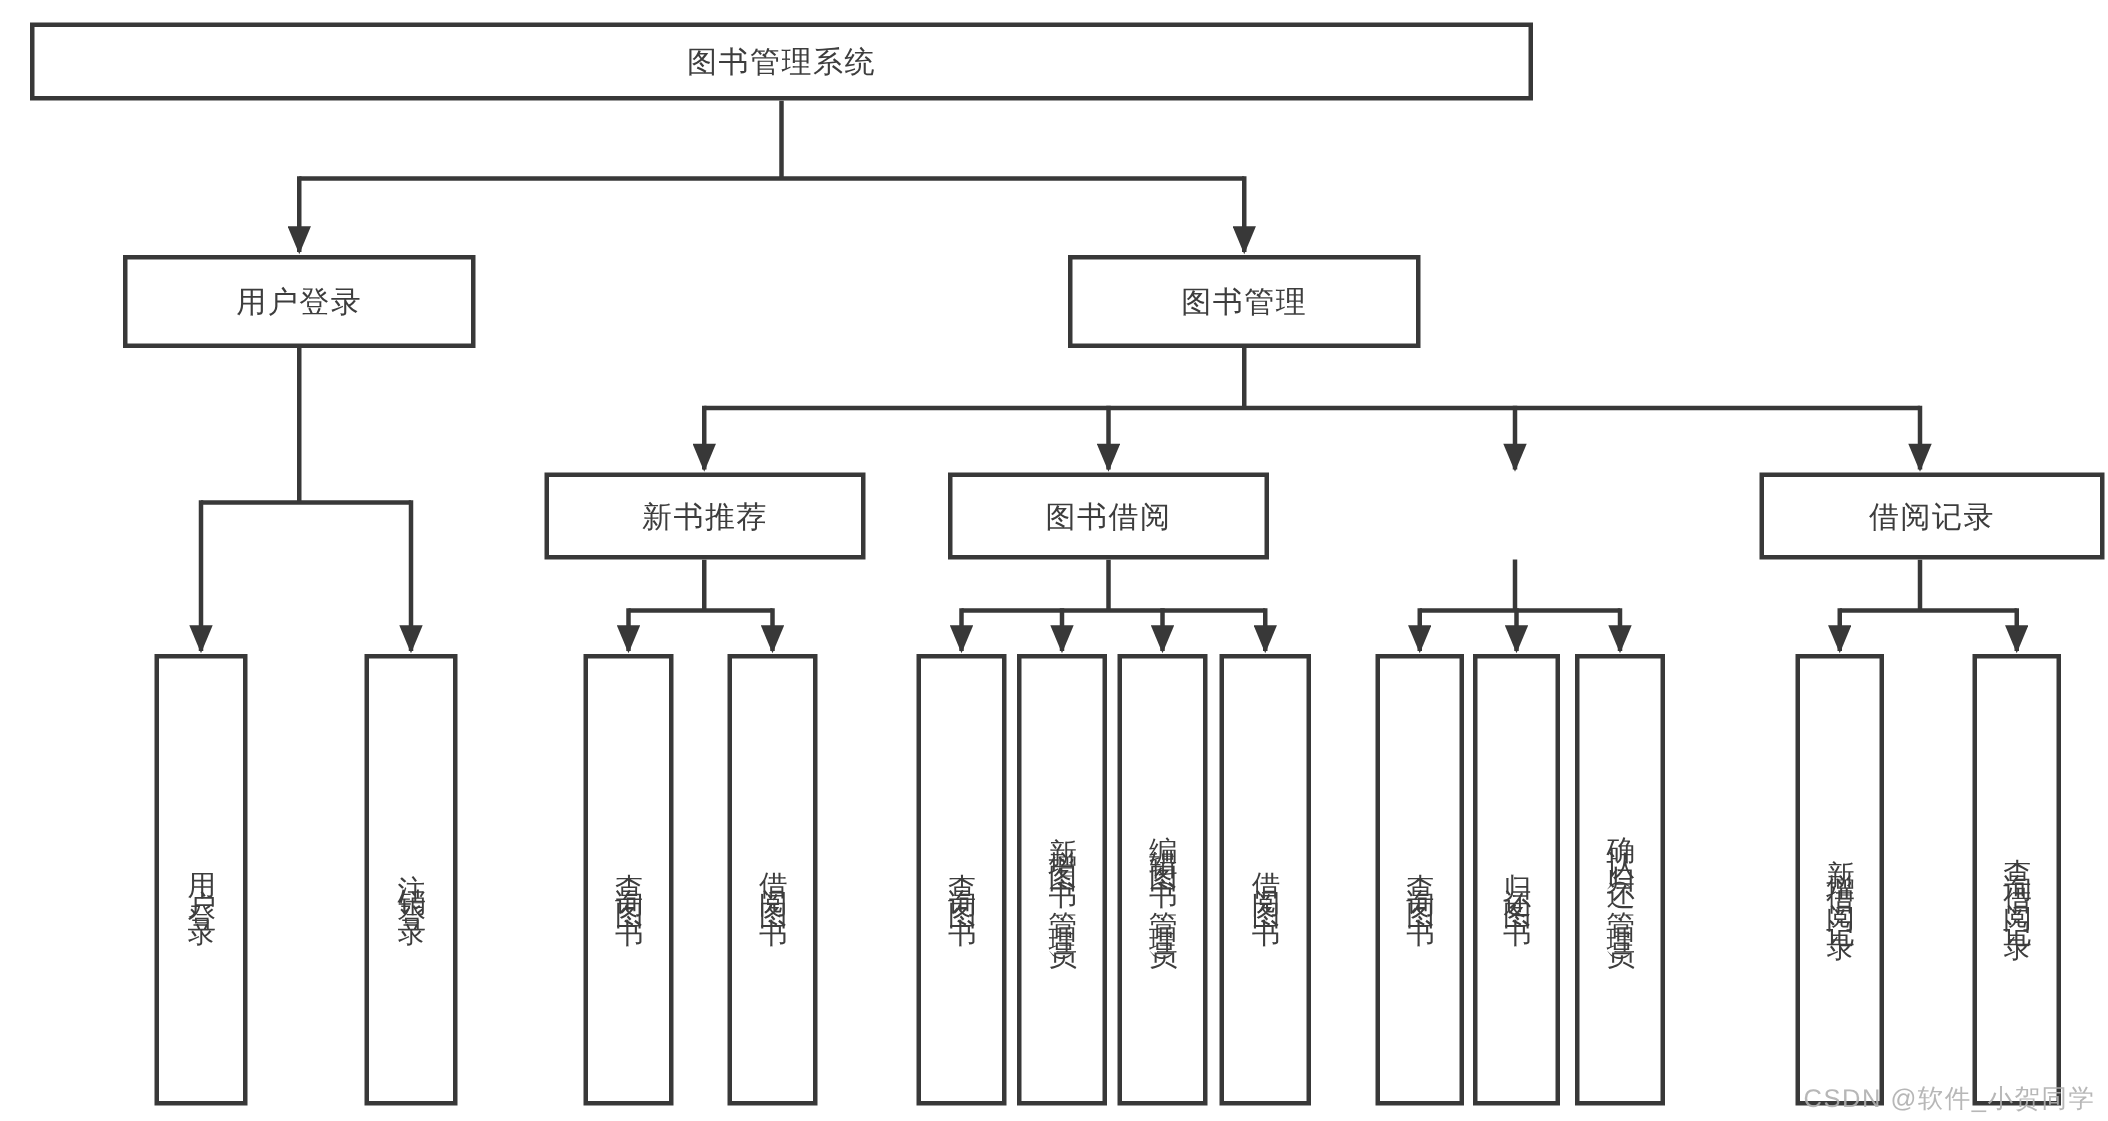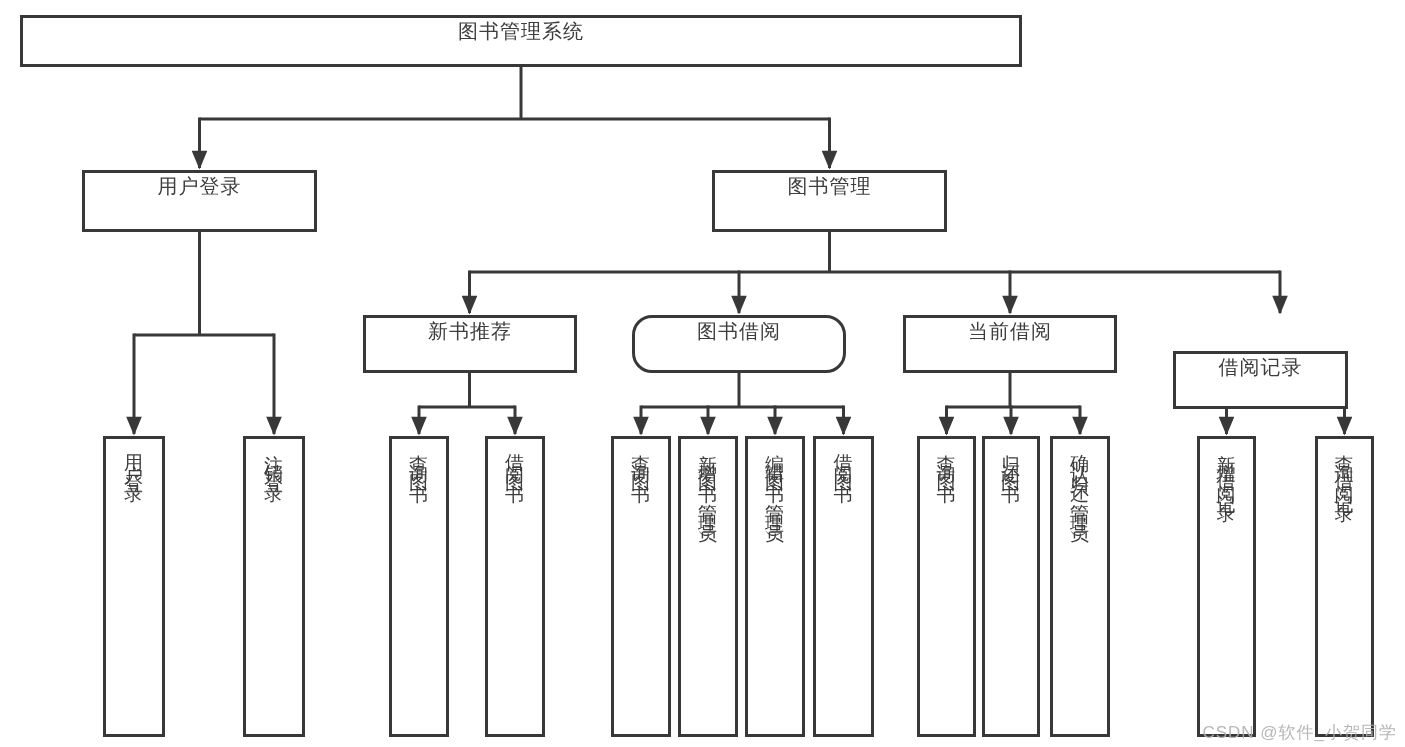--- a/index.html
+++ b/index.html
@@ -20,20 +20,21 @@
     left: 0; top: 0;
     width: 1405px;
     height: 747px;
   }
   .node {
     position: absolute;
     background: #ffffff;
     border: 3px solid #383838;
     box-sizing: border-box;
     display: flex;
+    align-items: center;
     justify-content: center;
     color: #3d3d3d;
   }
   .node-h .label {
     font-size: 20px;
     letter-spacing: 1px;
     white-space: nowrap;
   }
   .node-v .label {
     writing-mode: vertical-lr;
@@ -115,27 +116,24 @@
   <div class="node node-h" style="left:82px; top:170px; width:235px; height:62px;">
     <span class="label">用户登录</span>
   </div>
   <div class="node node-h" style="left:712px; top:170px; width:235px; height:62px;">
     <span class="label">图书管理</span>
   </div>
 
   <div class="node node-h" style="left:363px; top:315px; width:214px; height:58px;">
     <span class="label">新书推荐</span>
   </div>
-  <div class="node node-h" style="left:632px; top:315px; width:214px; height:58px;border-radius:20px;">
+  <div class="node node-h" style="left:632px; top:315px; width:214px; height:58px;">
     <span class="label">图书借阅</span>
   </div>
-  <div class="node node-h" style="left:903px; top:315px; width:214px; height:58px;">
-    <span class="label">当前借阅</span>
-  </div>
-  <div class="node node-h" style="left:1173px; top:315px; width:175px; height:58px;margin-top:36px;">
+  <div class="node node-h" style="left:1173px; top:315px; width:230px; height:58px;">
     <span class="label">借阅记录</span>
   </div>
 
   <div class="node node-v" style="left:103px; top:436px; width:62px; height:301px;">
     <span class="label">用户登录</span>
   </div>
   <div class="node node-v" style="left:243px; top:436px; width:62px; height:301px;">
     <span class="label">注销登录</span>
   </div>
 

